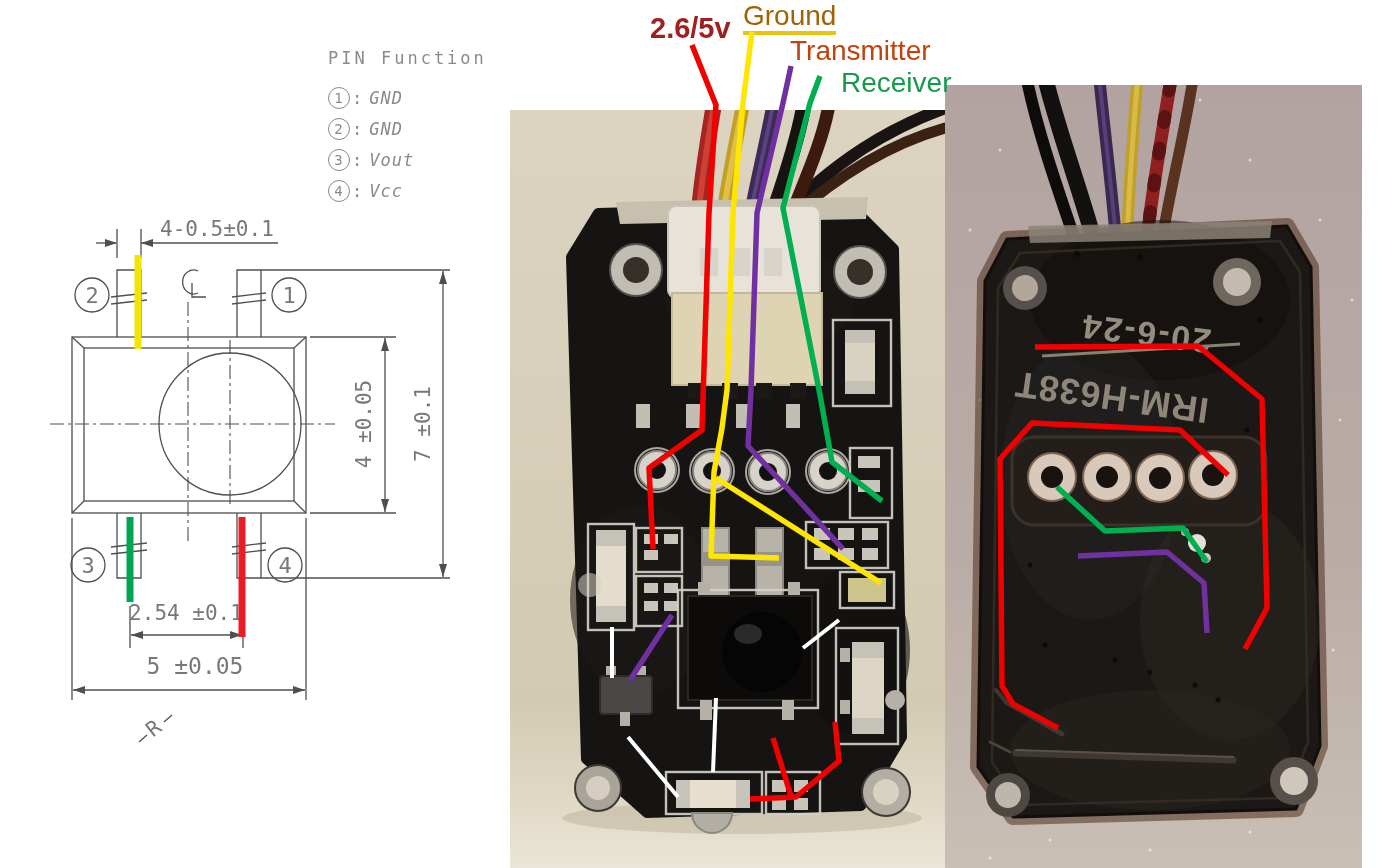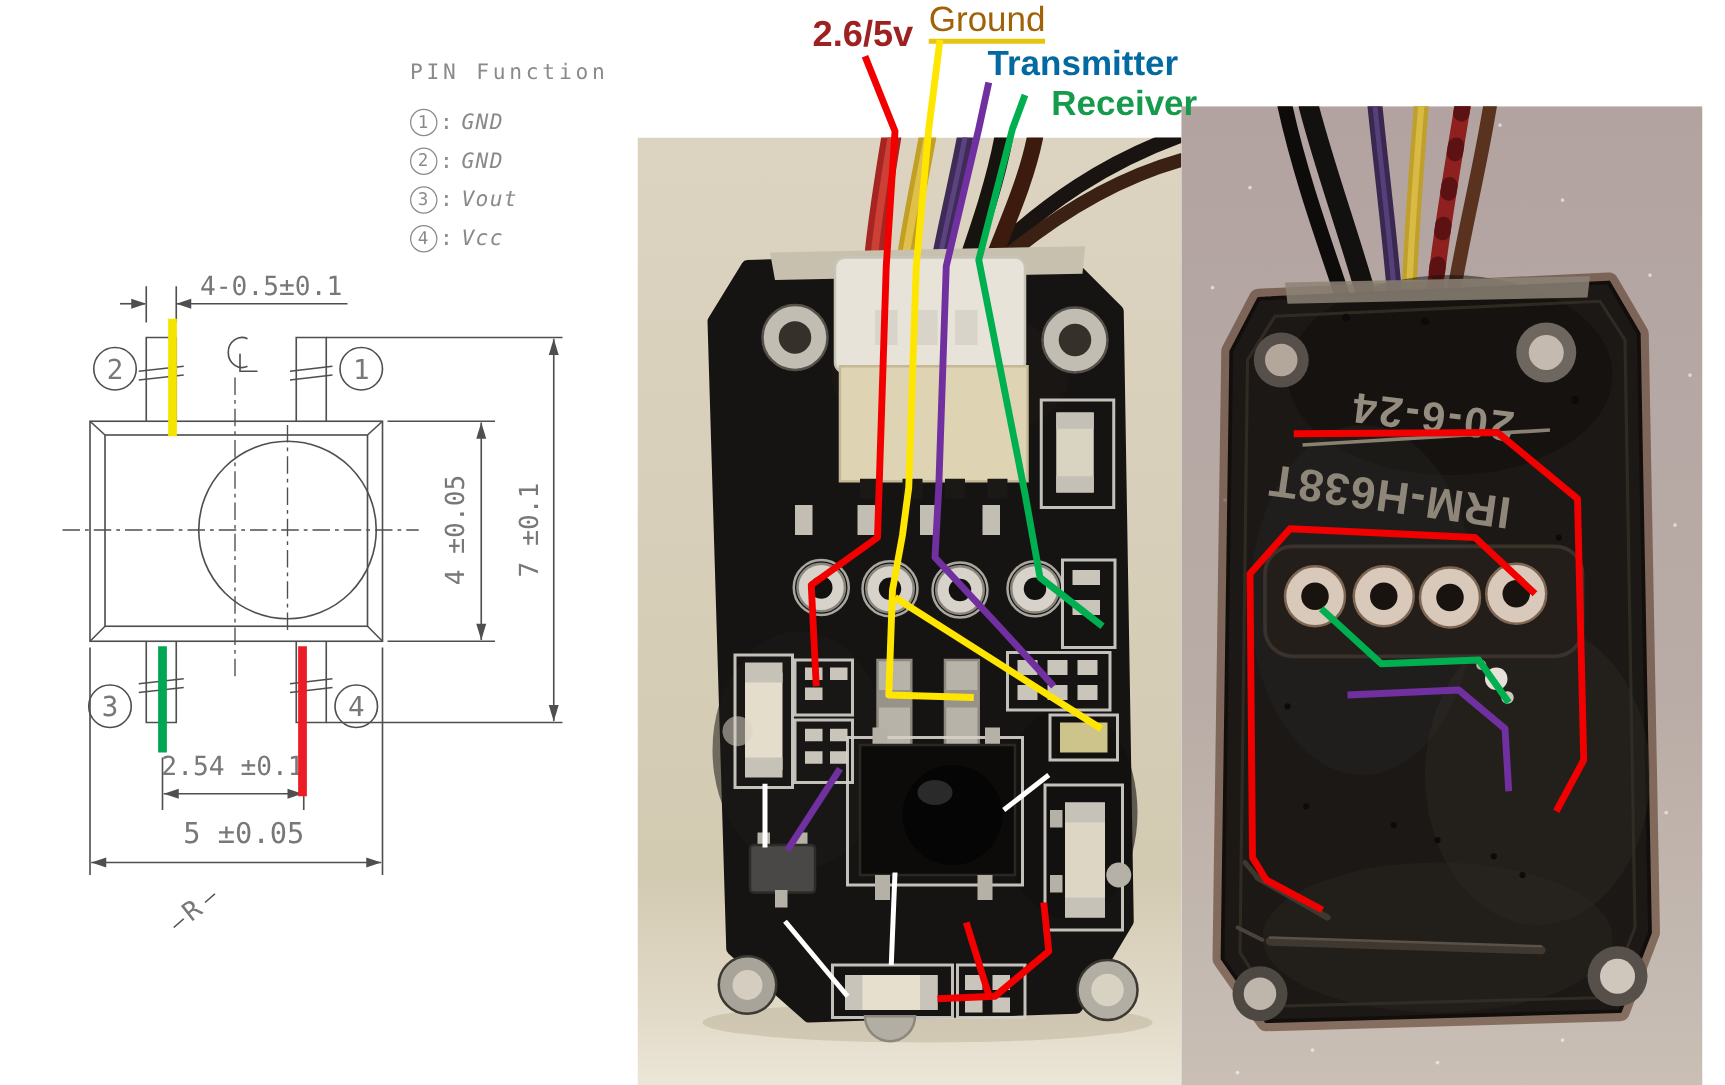--- a/index.html
+++ b/index.html
@@ -16,22 +16,22 @@
   .pin-row{display:flex;align-items:center;height:31px;font-size:17px;letter-spacing:1px;}
   .pin-circle{display:inline-flex;align-items:center;justify-content:center;
               width:20px;height:20px;border:1.5px solid #8a8a8a;border-radius:50%;
               font-size:14px;margin-right:2px;flex:none;}
   .pin-func{margin-left:6px;font-style:italic;}
   
   .wire-label{position:absolute;white-space:nowrap;line-height:1;}
   .lbl-supply{left:650px;top:14px;font-size:29px;font-weight:700;color:#9e2020;}
   .lbl-ground{left:743px;top:2px;font-size:28px;font-weight:500;color:#a16207;
               border-bottom:4px solid #e7c50e;padding-bottom:1px;}
-  .lbl-transmitter{left:790px;top:37px;font-size:28px;font-weight:700;color:#0369a1;}
-  .lbl-receiver{left:841px;top:69px;font-size:28px;font-weight:700;color:#169a4b;}
+  .lbl-transmitter{left:790px;top:37px;font-size:28px;font-weight:400;color:#c2410c;}
+  .lbl-receiver{left:841px;top:69px;font-size:28px;font-weight:400;color:#169a4b;}
   
   .dln{stroke:#4f4f4f;stroke-width:1.3;fill:none;}
   .cln{stroke:#4f4f4f;stroke-width:1.1;fill:none;stroke-dasharray:14 4 3 4;}
   .dtx{fill:#787878;font-family:"DejaVu Sans Mono",monospace;font-size:21px;}
   .arr{fill:#4f4f4f;}
   .silk{stroke:#d2d0c9;stroke-width:2.4;fill:none;opacity:.92;}
 </style>
 </head>
 <body>
 

